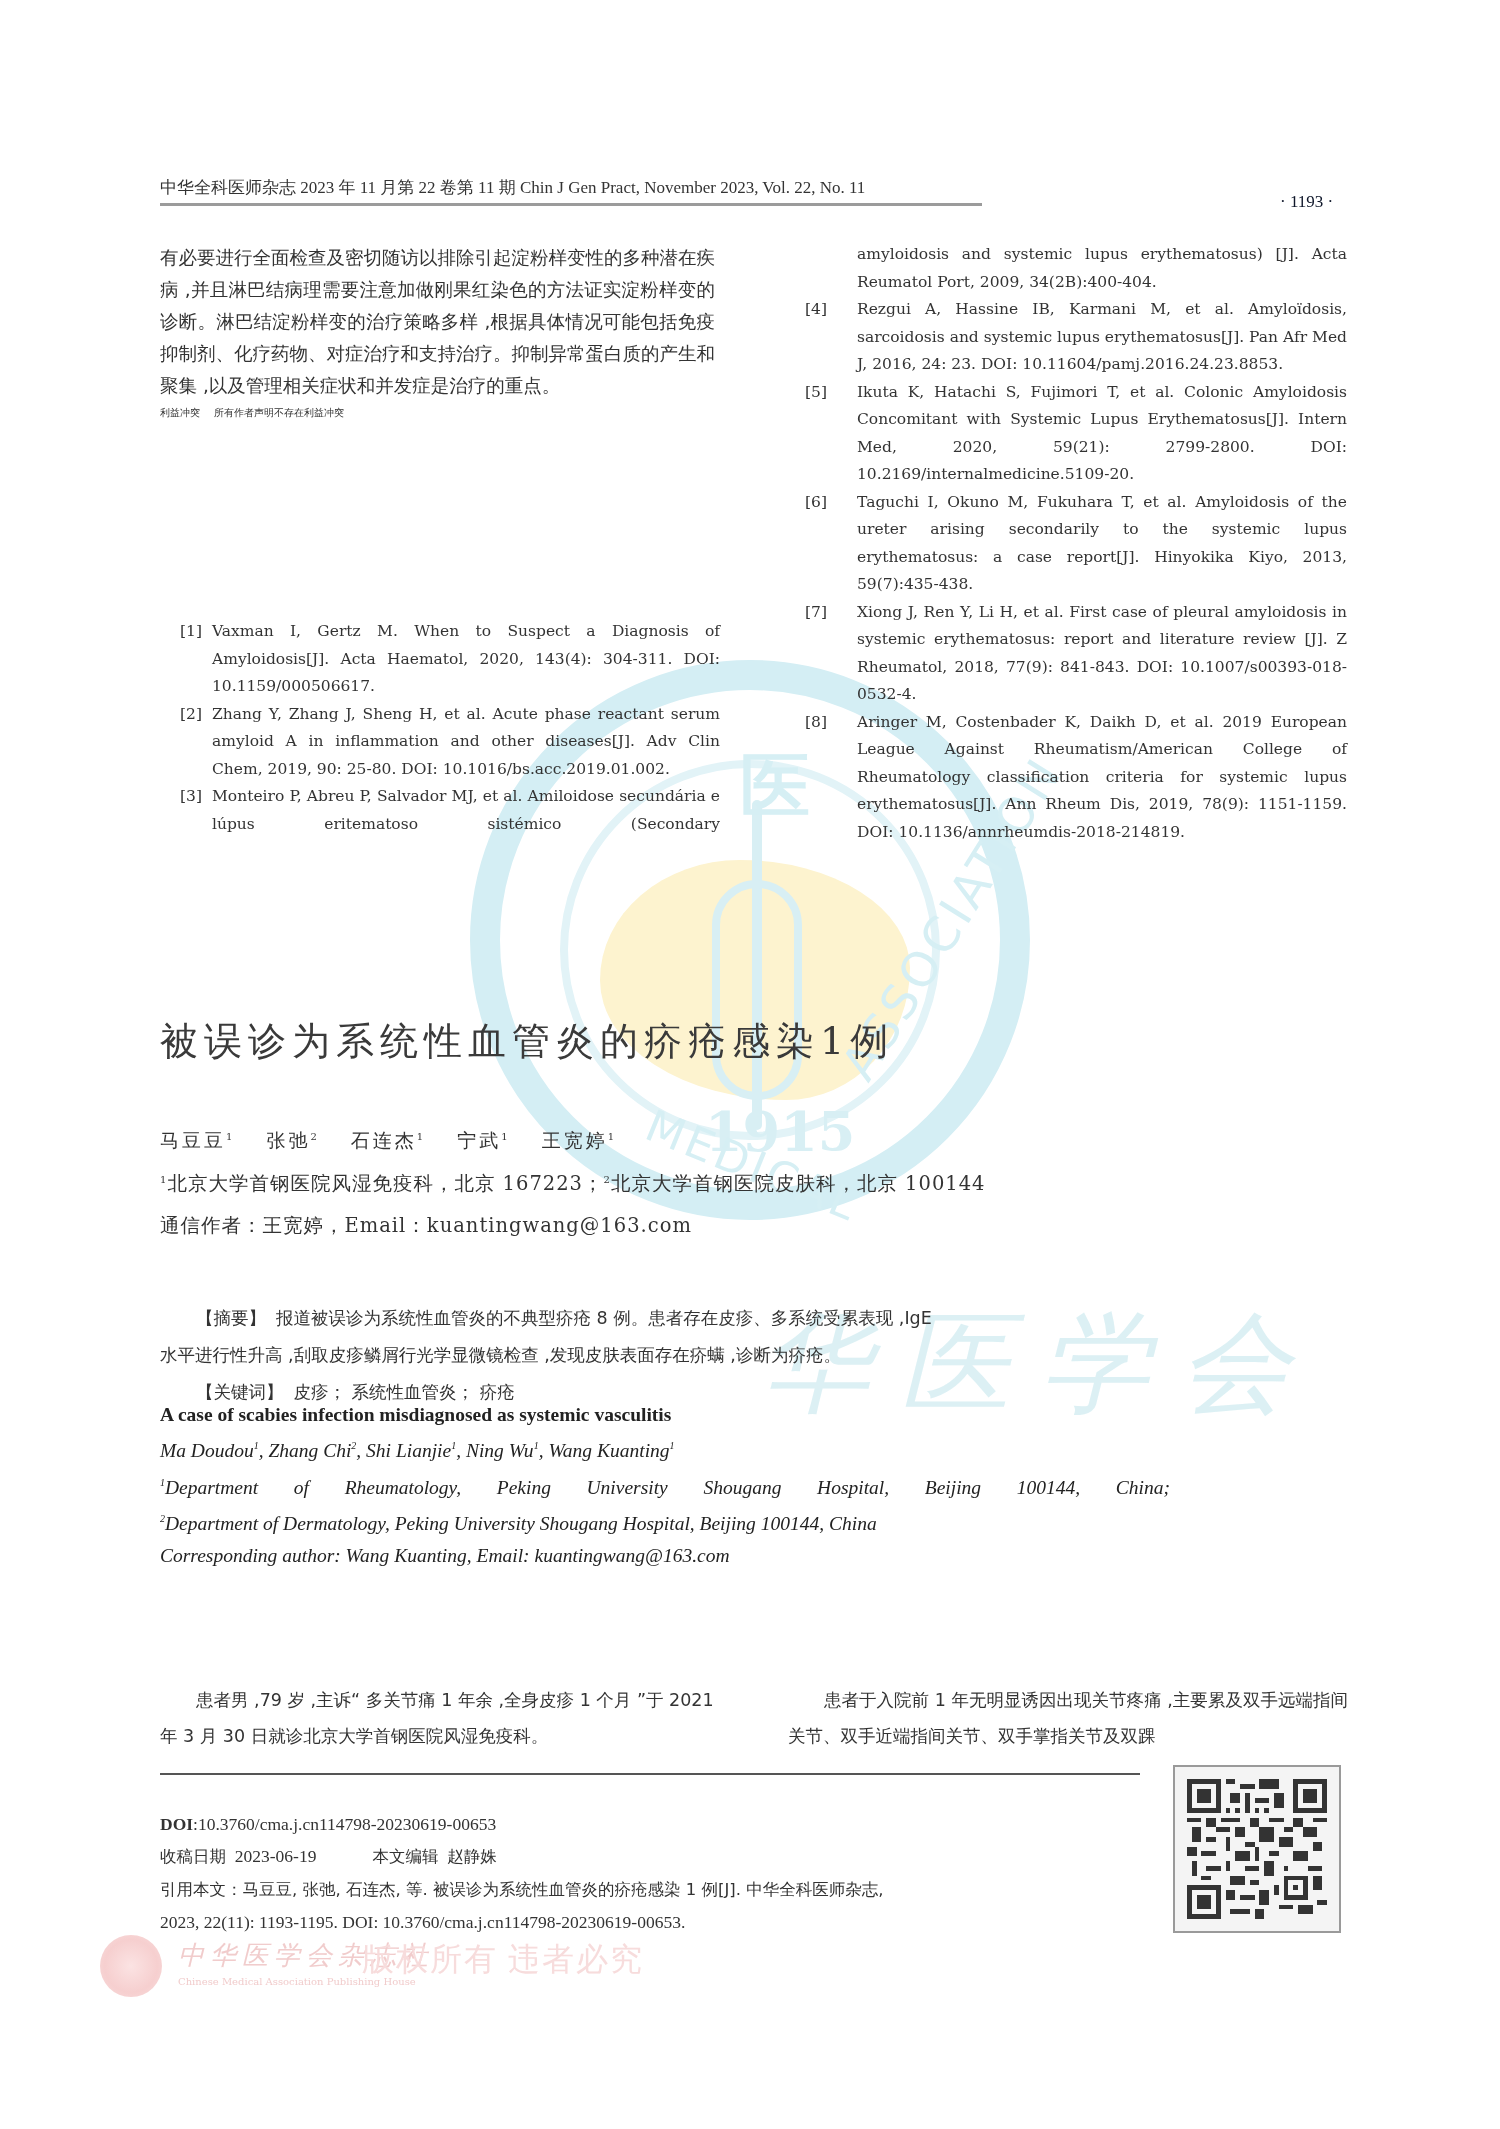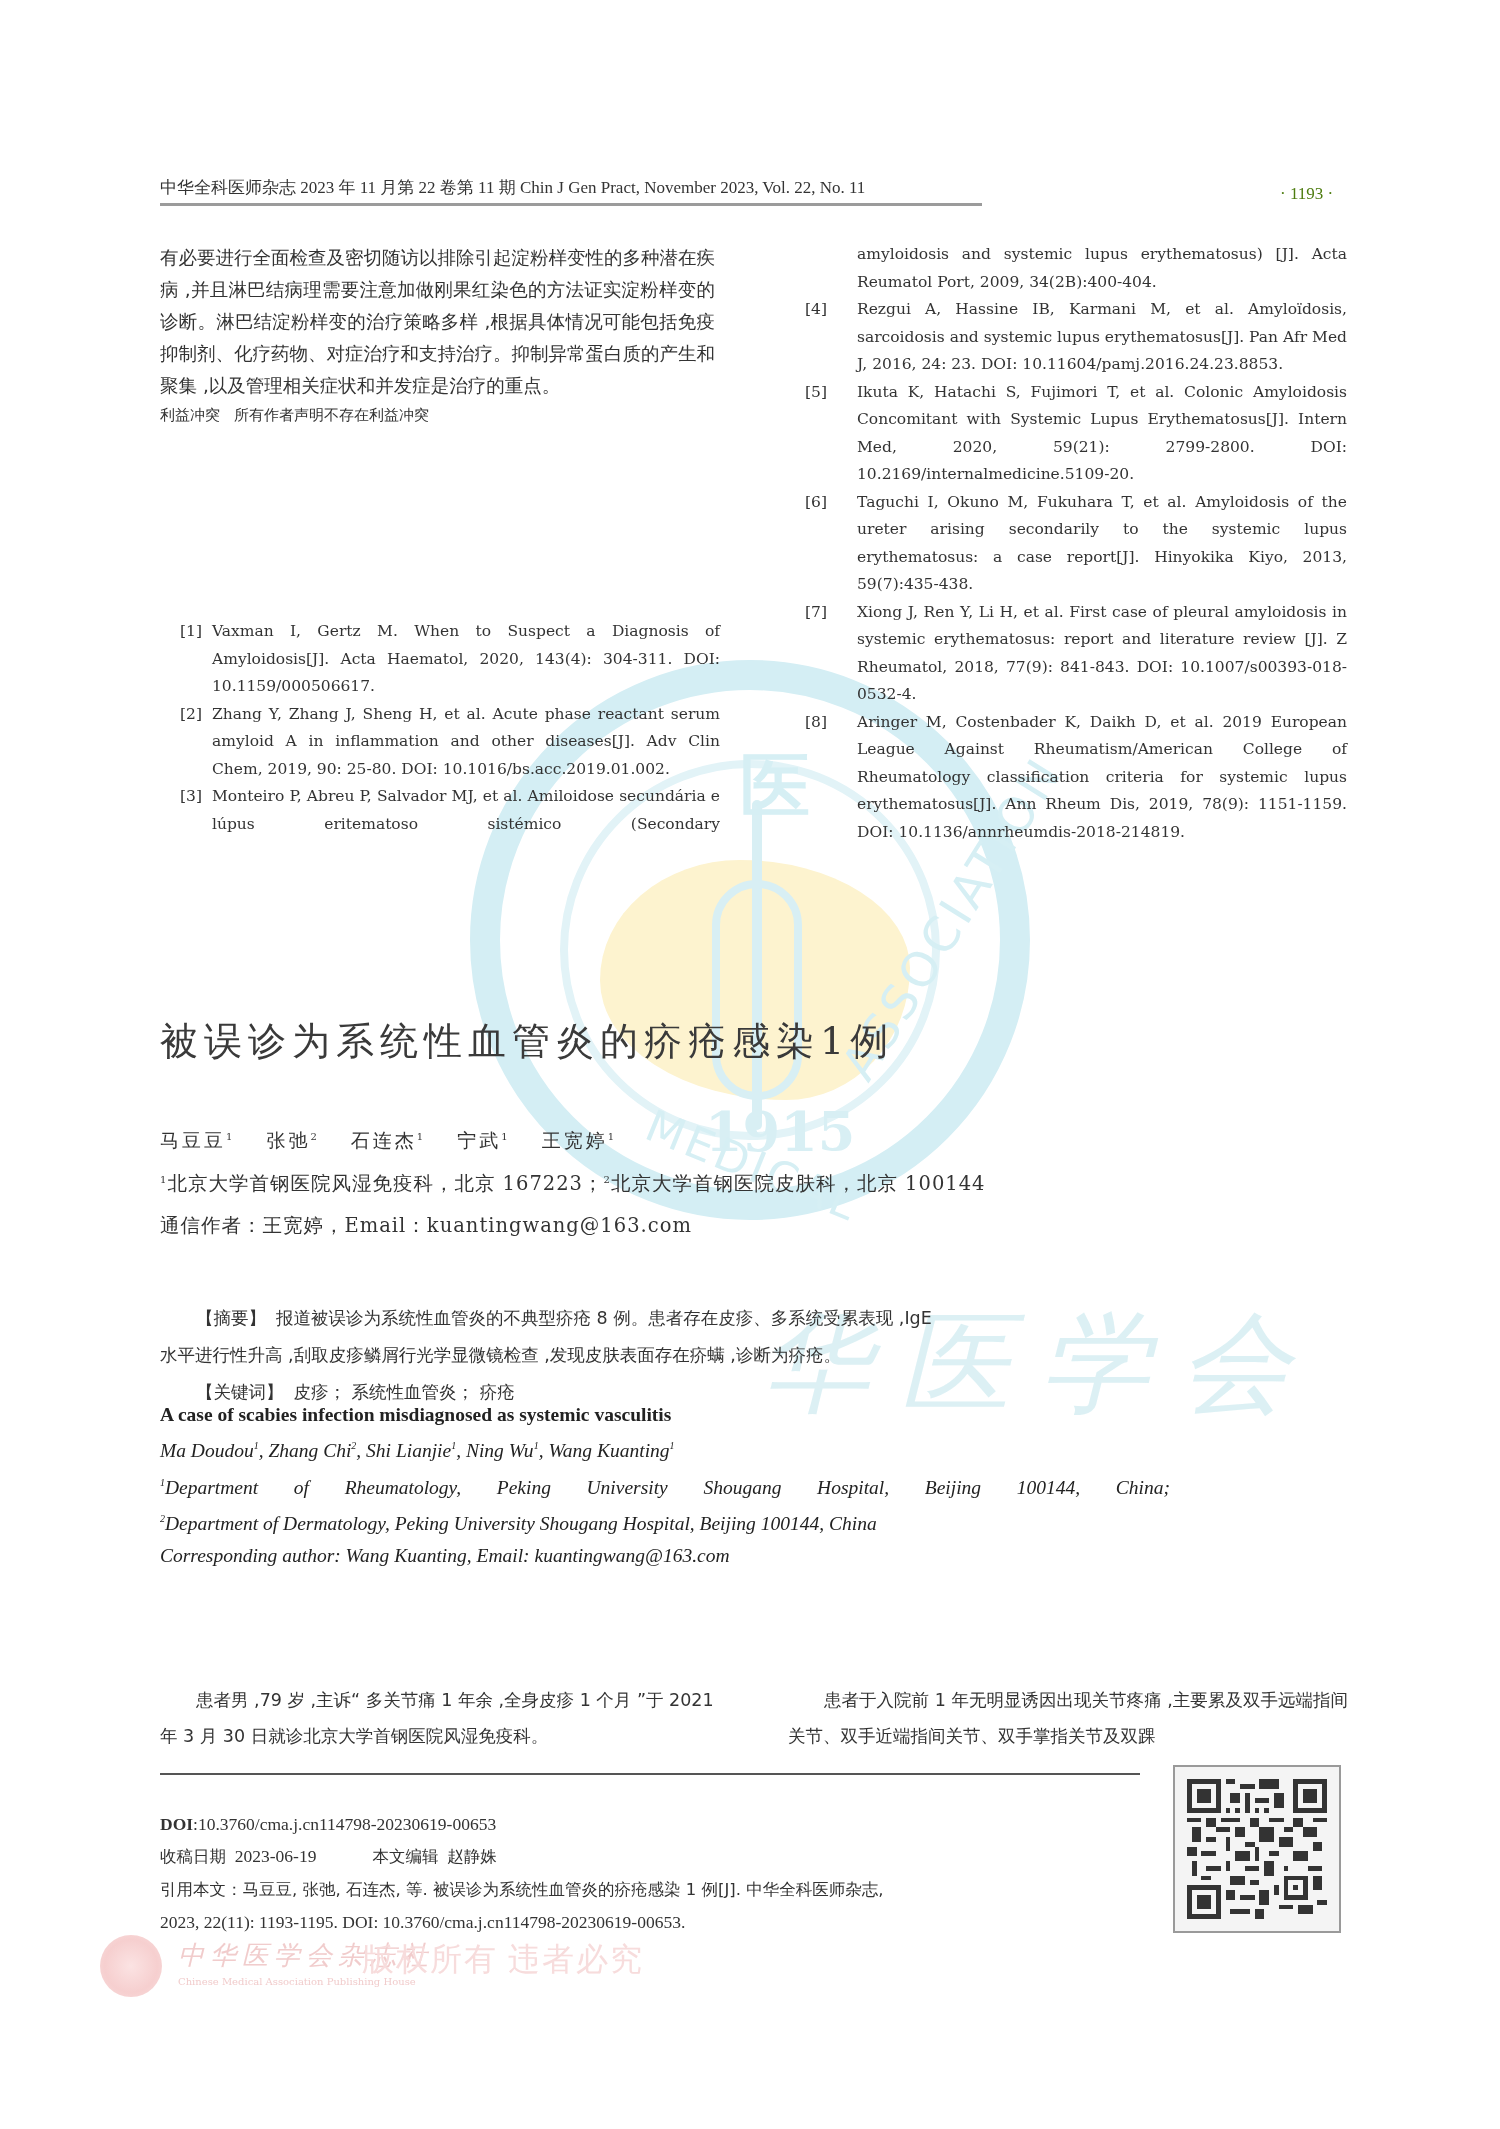--- a/index.html
+++ b/index.html
@@ -35,27 +35,27 @@
                  font-family: "DejaVu Serif", serif; z-index: 0; }
   .pub-rights { position: absolute; left: 362px; top: 1938px; font-size: 32px; color: #f7dcdc;
                 font-family: Liberation Serif, serif; letter-spacing: 2px; z-index: 0; }
 
   
   .content { position: absolute; inset: 0; z-index: 1; }
 
   .running-head { position: absolute; left: 160px; top: 176px; font-size: 17px; color: #333;
                   font-family: "Liberation Serif", serif; }
   .running-head-rule { position: absolute; left: 160px; top: 203px; width: 822px; height: 3px; background: #9b9b9b; }
-  .page-number { position: absolute; left: 1280px; top: 184px; font-size: 17px; color: #4d7c0f;
+  .page-number { position: absolute; left: 1280px; top: 192px; font-size: 17px; color: #0f172a;
                  font-family: "Liberation Serif", serif; text-align: right; }
 
   .col-left { position: absolute; left: 160px; top: 242px; width: 555px; }
   .body-cn { font-family: "DejaVu Sans", sans-serif; font-size: 18.5px; line-height: 32px; color: #333;
              text-align: justify; }
-  .conflict { font-family: "DejaVu Sans", sans-serif; font-size: 15px; margin-top: 4px; color: #333; }
+  .conflict { font-family: "DejaVu Sans", sans-serif; font-size: 10px; margin-top: 4px; color: #333; }
   .conflict .label { margin-right: 14px; }
 
   .refs-heading { position: absolute; left: 160px; top: 540px; width: 555px; text-align: center;
                   font-family: "DejaVu Sans", sans-serif; font-size: 18px; letter-spacing: 20px; color: #333; }
 
   .refs { font-family: "DejaVu Serif", serif; font-size: 15.5px; line-height: 27.5px; color: #333; }
   .ref { display: flex; }
   .ref .num { width: 52px; flex: none; padding-left: 20px; }
   .ref .txt { flex: 1; text-align: justify; word-break: break-word; }
 

